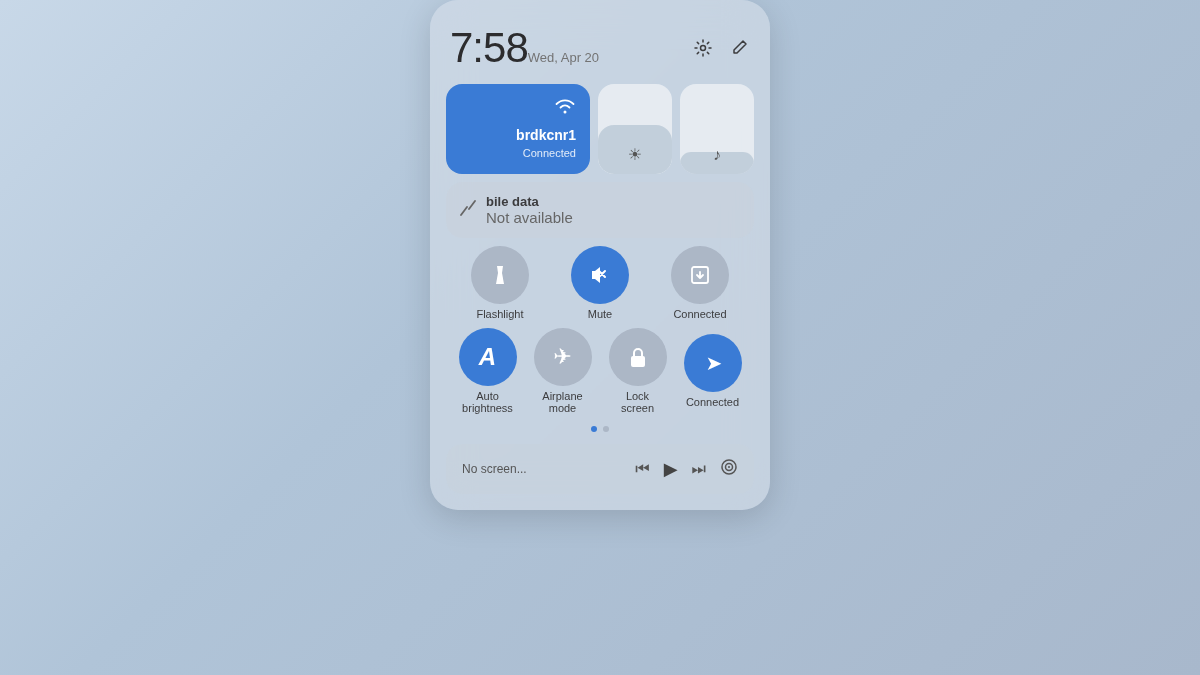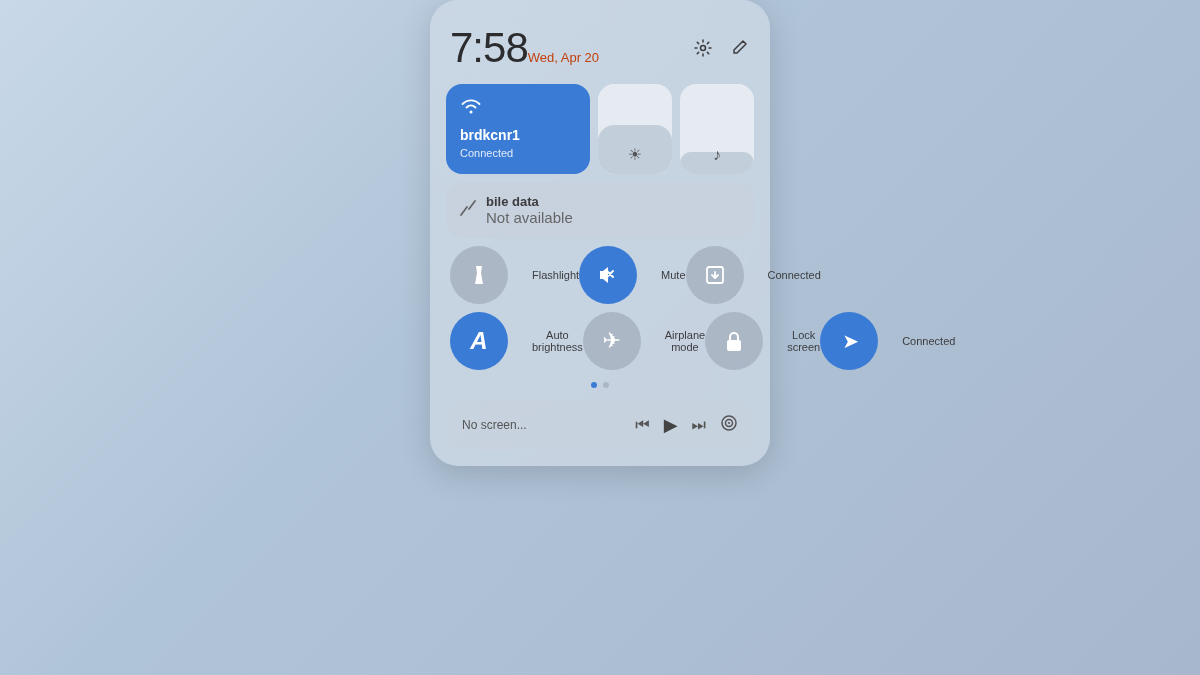--- a/index.html
+++ b/index.html
@@ -49,21 +49,21 @@
 
     .time {
       font-size: 42px;
       font-weight: 300;
       color: #2c2c2e;
       letter-spacing: -1px;
     }
 
     .date {
       font-size: 13px;
-      color: #c2410c;
+      color: #737373;
       font-weight: 400;
     }
 
     .status-icons {
       display: flex;
       gap: 14px;
       align-items: center;
     }
 
     .status-icon {
@@ -73,20 +73,21 @@
       align-items: center;
       justify-content: center;
       color: #3c3c3e;
     }
 
     
     .top-tiles {
       display: flex;
       gap: 8px;
       margin-bottom: 8px;
+      text-align: right;
     }
 
     .wifi-tile {
       flex: 2;
       background: #3a7bd5;
       border-radius: 16px;
       padding: 14px;
       display: flex;
       flex-direction: column;
       gap: 4px;
@@ -175,23 +176,23 @@
     
     .quick-buttons {
       display: flex;
       justify-content: space-around;
       margin-bottom: 8px;
       padding: 0 4px;
     }
 
     .quick-btn {
       display: flex;
-      flex-direction: row;
-      align-items: center;
-      gap: 24px;
+      flex-direction: column;
+      align-items: center;
+      gap: 4px;
       justify-content: center;
     }
 
     .btn-circle {
       width: 58px;
       height: 58px;
       border-radius: 50%;
       display: flex;
       align-items: center;
       justify-content: center;

